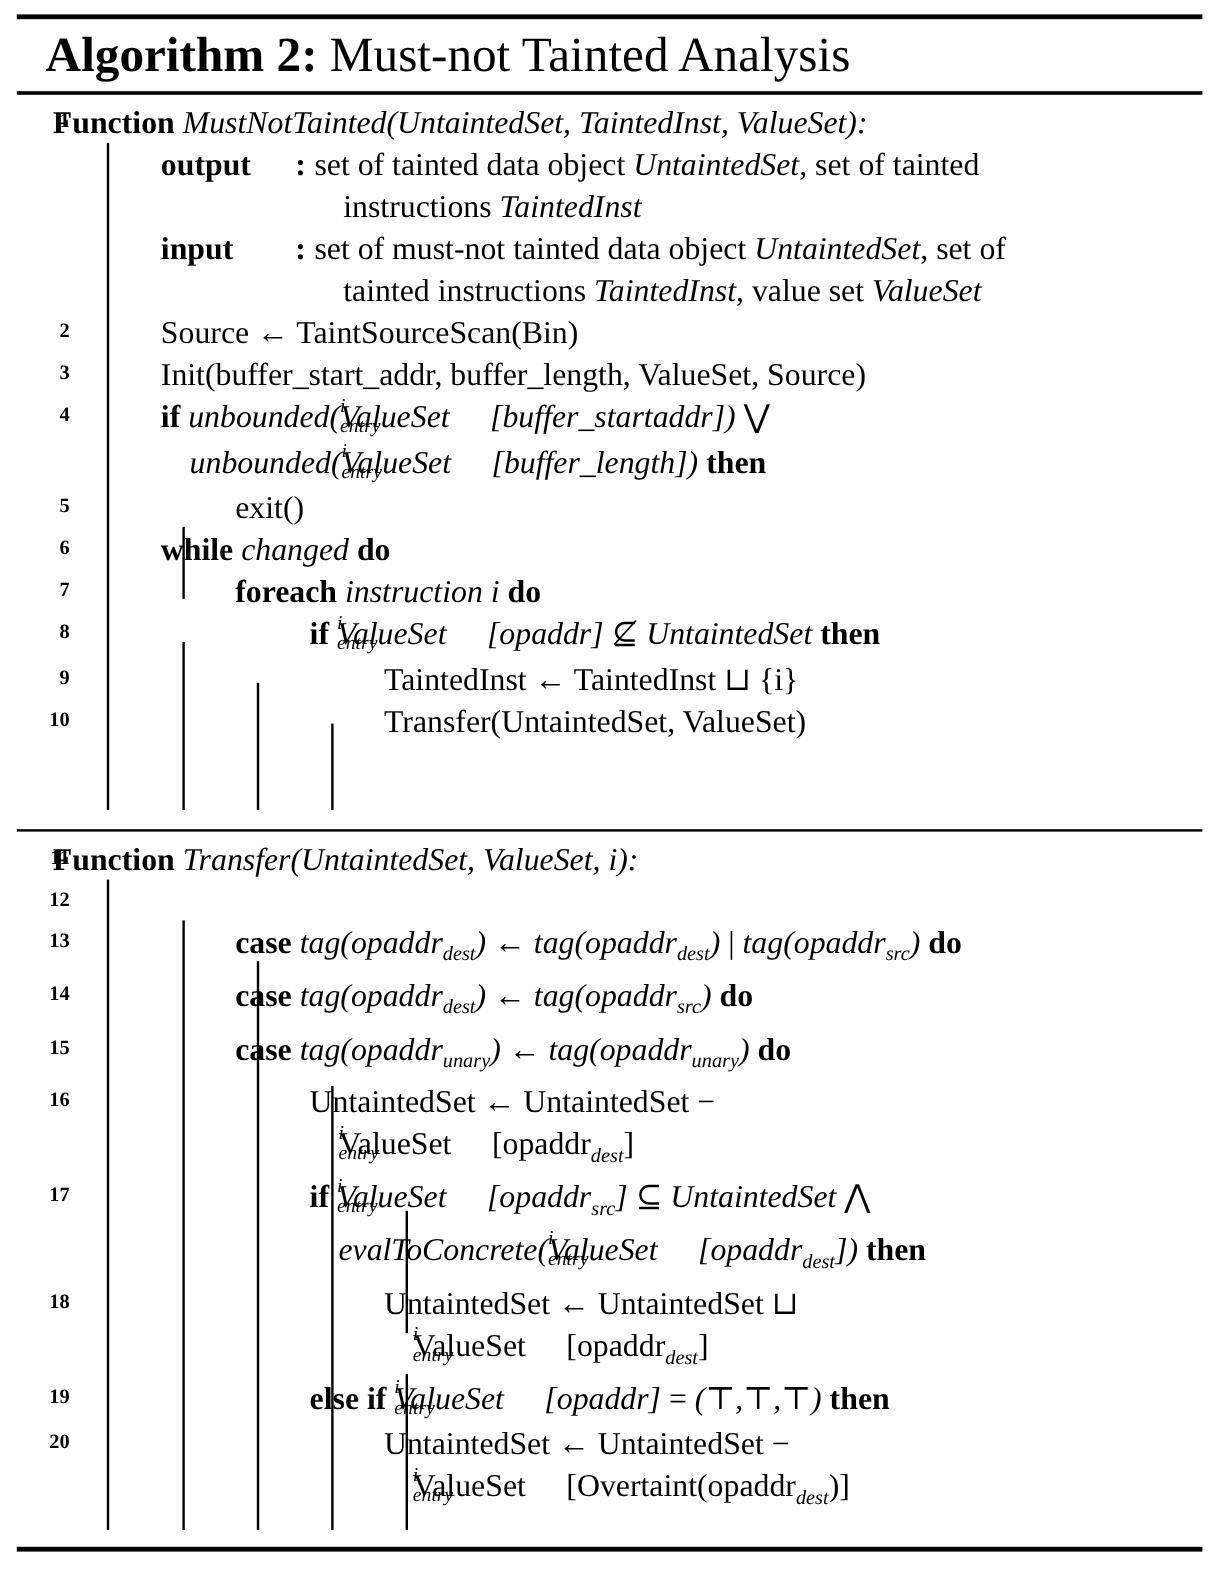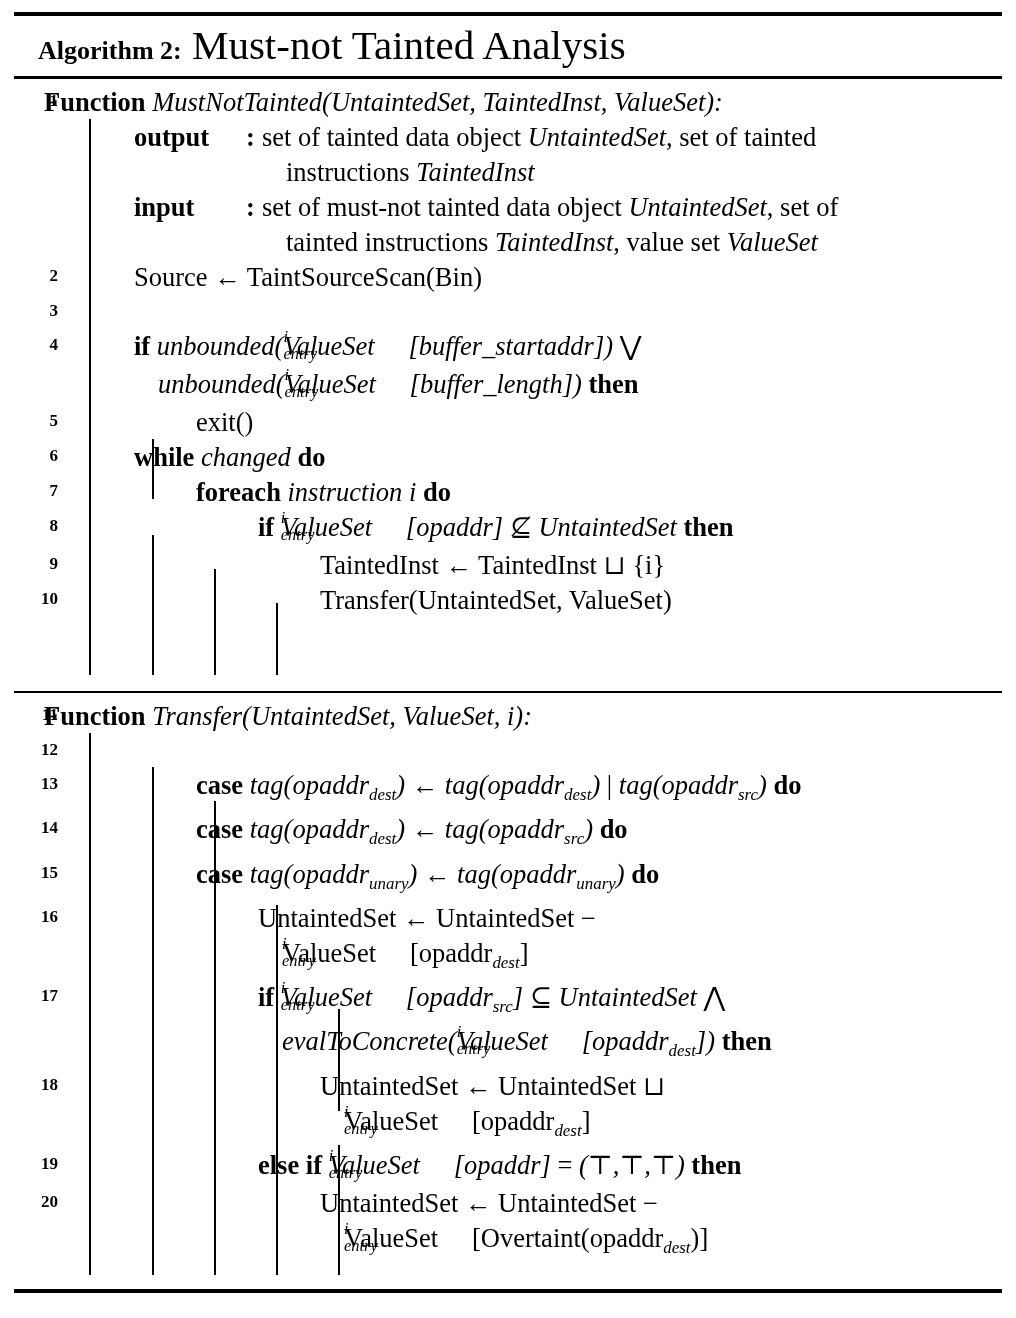--- a/index.html
+++ b/index.html
@@ -41,21 +41,21 @@
 
   
   .title {
     font-size: 31px;
     line-height: 1.0;
     padding: 9px 4px 10px 24px;
     white-space: nowrap;
   }
   .title .alg-label {
     font-weight: bold;
-    font-size: 26px;
+    font-size: 41px;
   }
   .title .alg-caption {
     font-weight: normal;
     font-size: 41px;
   }
 
   
   .body {
     padding-top: 6px;
     padding-bottom: 6px;
@@ -205,20 +205,21 @@
       </div>
     </div>
 
     <div class="row">
       <span class="lineno">2</span>
       <div class="code i1">Source ← TaintSourceScan(Bin)</div>
     </div>
 
     <div class="row">
       <span class="lineno">3</span>
+      <div class="code i1">Init(buffer_start_addr, buffer_length, ValueSet, Source)</div>
     </div>
 
     <div class="row">
       <span class="lineno">4</span>
       <div class="code i1">
         <span><b>if</b> <i>unbounded(</i><span class="vs"><i>ValueSet</i><span class="sup">i</span><span class="sub">entry</span><span class="spacer">entry</span></span><i>[buffer_startaddr])</i> <span>⋁</span></span>
         <span class="cont" style="padding-left:24px;"><i>unbounded(</i><span class="vs"><i>ValueSet</i><span class="sup">i</span><span class="sub">entry</span><span class="spacer">entry</span></span><i>[buffer_length])</i> <b>then</b></span>
       </div>
     </div>
 

